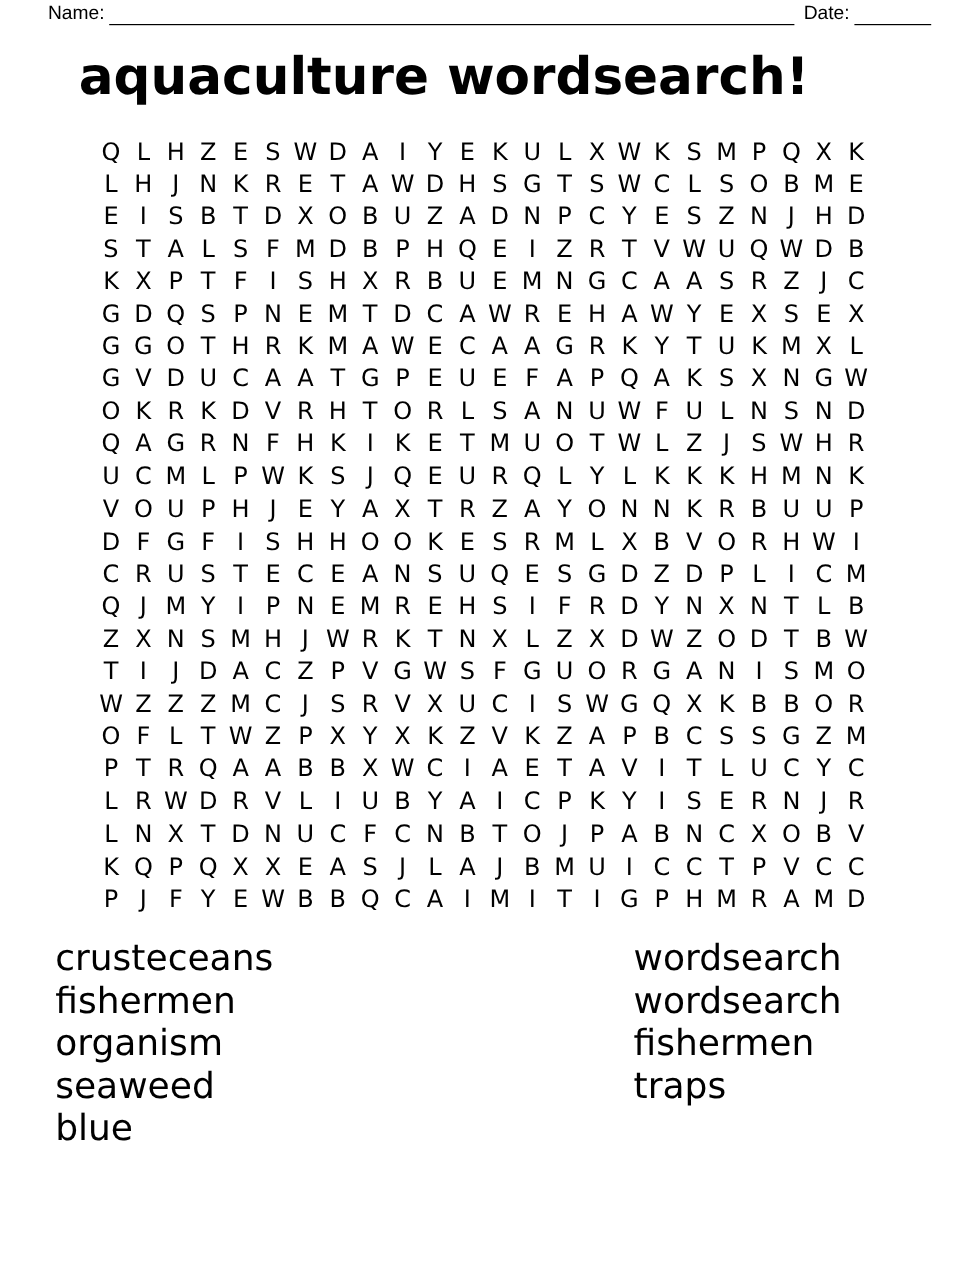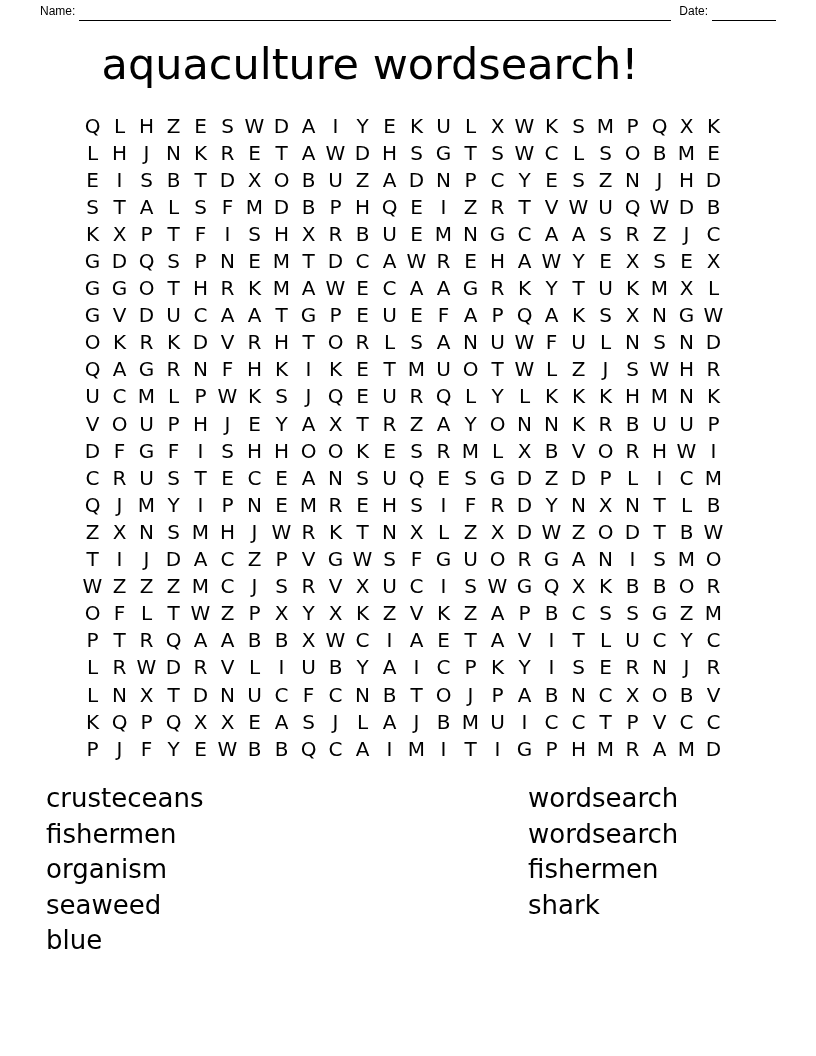--- a/index.html
+++ b/index.html
@@ -17,21 +17,21 @@
   }
   
   .header-row {
     position: absolute;
     top: 2px;
     left: 40px;
     width: 736px;
     display: flex;
     align-items: flex-end;
     font-family: "Liberation Sans", sans-serif;
-    font-size: 12px;
+    font-size: 16px;
     line-height: 19px;
   }
   .hdr-label {
     white-space: nowrap;
     padding-right: 4px;
   }
   .rule {
     border-bottom: 1.5px solid #000;
     height: 17px;
     display: inline-block;
@@ -40,21 +40,21 @@
   .date-rule { width: 64px; }
   
   .title {
     position: absolute;
     top: 34px;
     left: 0;
     width: 740px;
     margin: 0;
     text-align: center;
     font-family: "DejaVu Sans", sans-serif;
-    font-weight: normal;
+    font-weight: bold;
     font-size: 43px;
     letter-spacing: 0px;
     line-height: 60px;
   }
   
   .grid {
     position: absolute;
     left: 79px;
     top: 112px;
     display: grid;
@@ -77,21 +77,21 @@
     height: 200px;
   }
   .word-col {
     position: absolute;
     top: 0;
   }
   .word-col-0 { left: 46px; }
   .word-col-1 { left: 288px; }
   .word-col-2 { left: 528px; }
   .word {
-    font-size: 26px;
+    font-size: 30px;
     line-height: 35.5px;
     white-space: nowrap;
   }
 </style>
 </head>
 <body>
 
 <div class="header-row">
   <span class="hdr-label">Name:</span>
   <span class="rule name-rule"></span>
@@ -685,15 +685,15 @@
       <div class="word">crusteceans</div>
       <div class="word">fishermen</div>
       <div class="word">organism</div>
       <div class="word">seaweed</div>
       <div class="word">blue</div>
     </div>
     <div class="word-col word-col-2">
       <div class="word">wordsearch</div>
       <div class="word">wordsearch</div>
       <div class="word">fishermen</div>
-      <div class="word">shark</div>
+      <div class="word">traps</div>
     </div>
   </div>
 
 </body></html>

